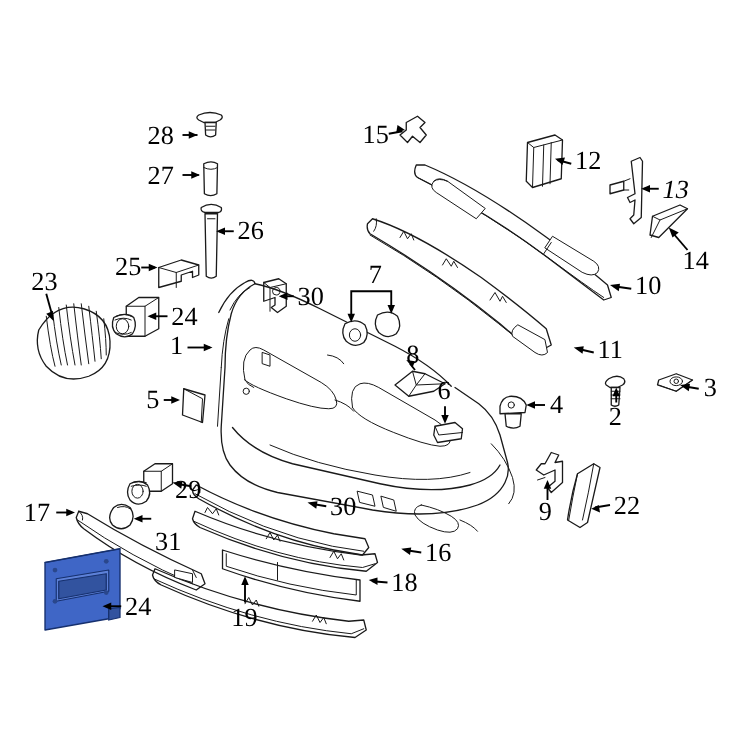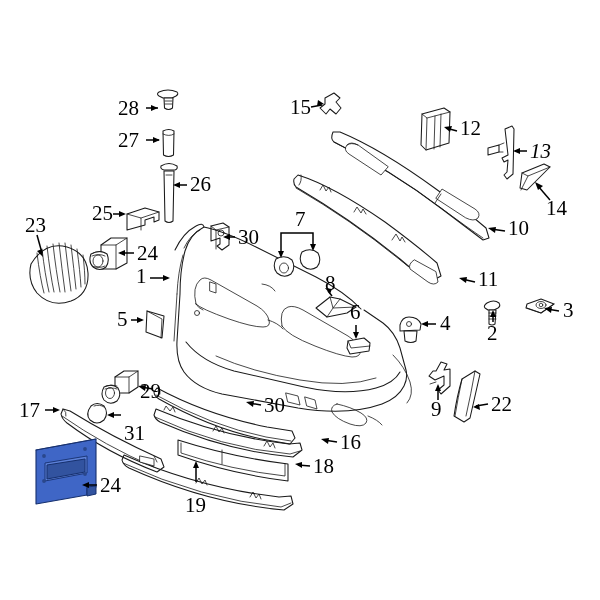--- a/index.html
+++ b/index.html
@@ -364,21 +364,21 @@
 <div class="lbl" style="left:431px;top:399px;">9</div>
 <div class="lbl" style="left:508px;top:218px;">10</div>
 <div class="lbl" style="left:478px;top:269px;">11</div>
 <div class="lbl" style="left:460px;top:118px;">12</div>
 <div class="lbl" style="left:530px;top:141px;font-style:italic;">13</div>
 <div class="lbl" style="left:546px;top:198px;">14</div>
 <div class="lbl" style="left:290px;top:97px;">15</div>
 <div class="lbl" style="left:340px;top:432px;">16</div>
 <div class="lbl" style="left:19px;top:400px;">17</div>
 <div class="lbl" style="left:313px;top:456px;">18</div>
-<div class="lbl" style="left:185px;top:484px;margin-top:11px;">19</div>
+<div class="lbl" style="left:185px;top:484px;">19</div>
 <div class="lbl" style="left:264px;top:395px;">30</div>
 <div class="lbl" style="left:100px;top:475px;">24</div>
 <div class="lbl" style="left:491px;top:394px;">22</div>
 <div class="lbl" style="left:25px;top:215px;">23</div>
 <div class="lbl" style="left:137px;top:243px;">24</div>
 <div class="lbl" style="left:92px;top:203px;">25</div>
 <div class="lbl" style="left:190px;top:174px;">26</div>
 <div class="lbl" style="left:118px;top:130px;">27</div>
 <div class="lbl" style="left:118px;top:98px;">28</div>
 <div class="lbl" style="left:140px;top:381px;">29</div>

